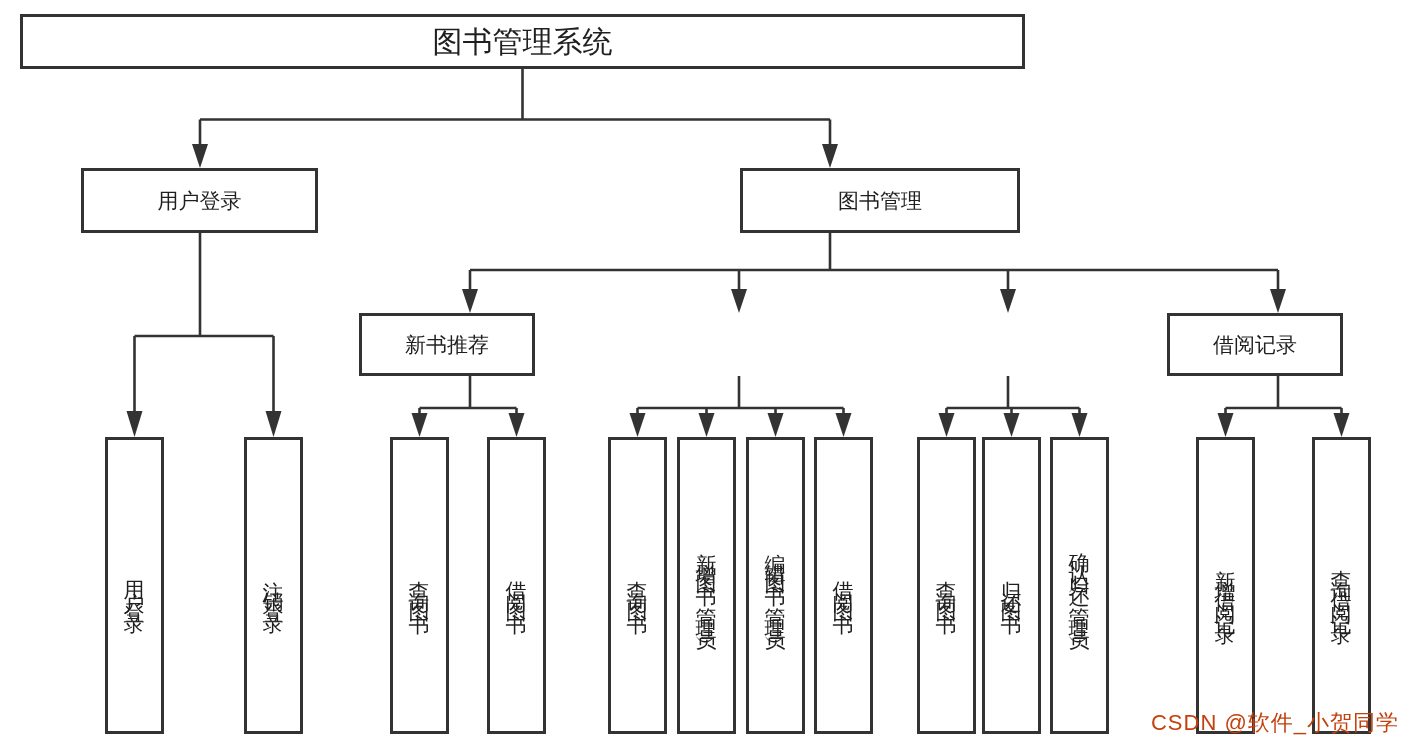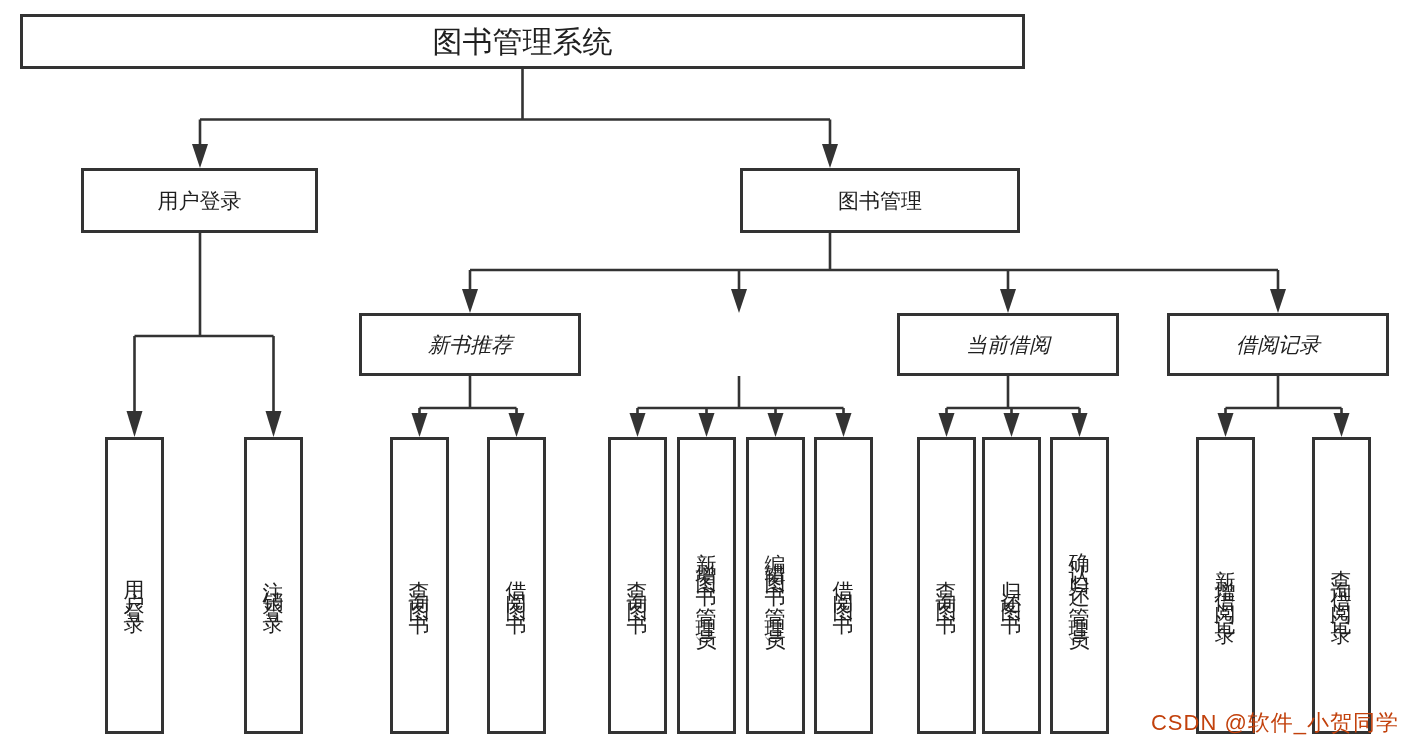--- a/index.html
+++ b/index.html
@@ -31,21 +31,21 @@
     letter-spacing:11px;
     font-size:21px;
     white-space:nowrap;
   }
   
   .n-root      {left:20px;  top:14px;  width:1005px; height:55px;}
   
   .n-login     {left:81px;  top:168px; width:237px;  height:65px;}
   .n-mgmt      {left:732px; top:168px; width:280px;  height:65px;margin-left:8px;}
   
-  .lvl3{top:313px;width:222px;height:63px;font-style:italic;}
+  .lvl3{top:313px;width:176px;height:63px;}
   .n-rec       {left:359px;}
   .n-borrow    {left:628px;}
   .n-current   {left:897px;}
   .n-record    {left:1167px;}
   
   .leaf{top:437px;width:59px;height:297px;}
   .n-login-1   {left:105px;}
   .n-login-2   {left:244px;}
   .n-rec-1     {left:390px;}
   .n-rec-2     {left:487px;}
@@ -122,23 +122,20 @@
   <div class="box n-login">
     <span>用户登录</span>
   </div>
   <div class="box n-mgmt">
     <span>图书管理</span>
   </div>
 
   <div class="box lvl3 n-rec">
     <span>新书推荐</span>
   </div>
-  <div class="box lvl3 n-current">
-    <span>当前借阅</span>
-  </div>
   <div class="box lvl3 n-record">
     <span>借阅记录</span>
   </div>
 
   <div class="box vbox leaf n-login-1">
     <span class="vtext">用户登录</span>
   </div>
   <div class="box vbox leaf n-login-2">
     <span class="vtext">注销登录</span>
   </div>

